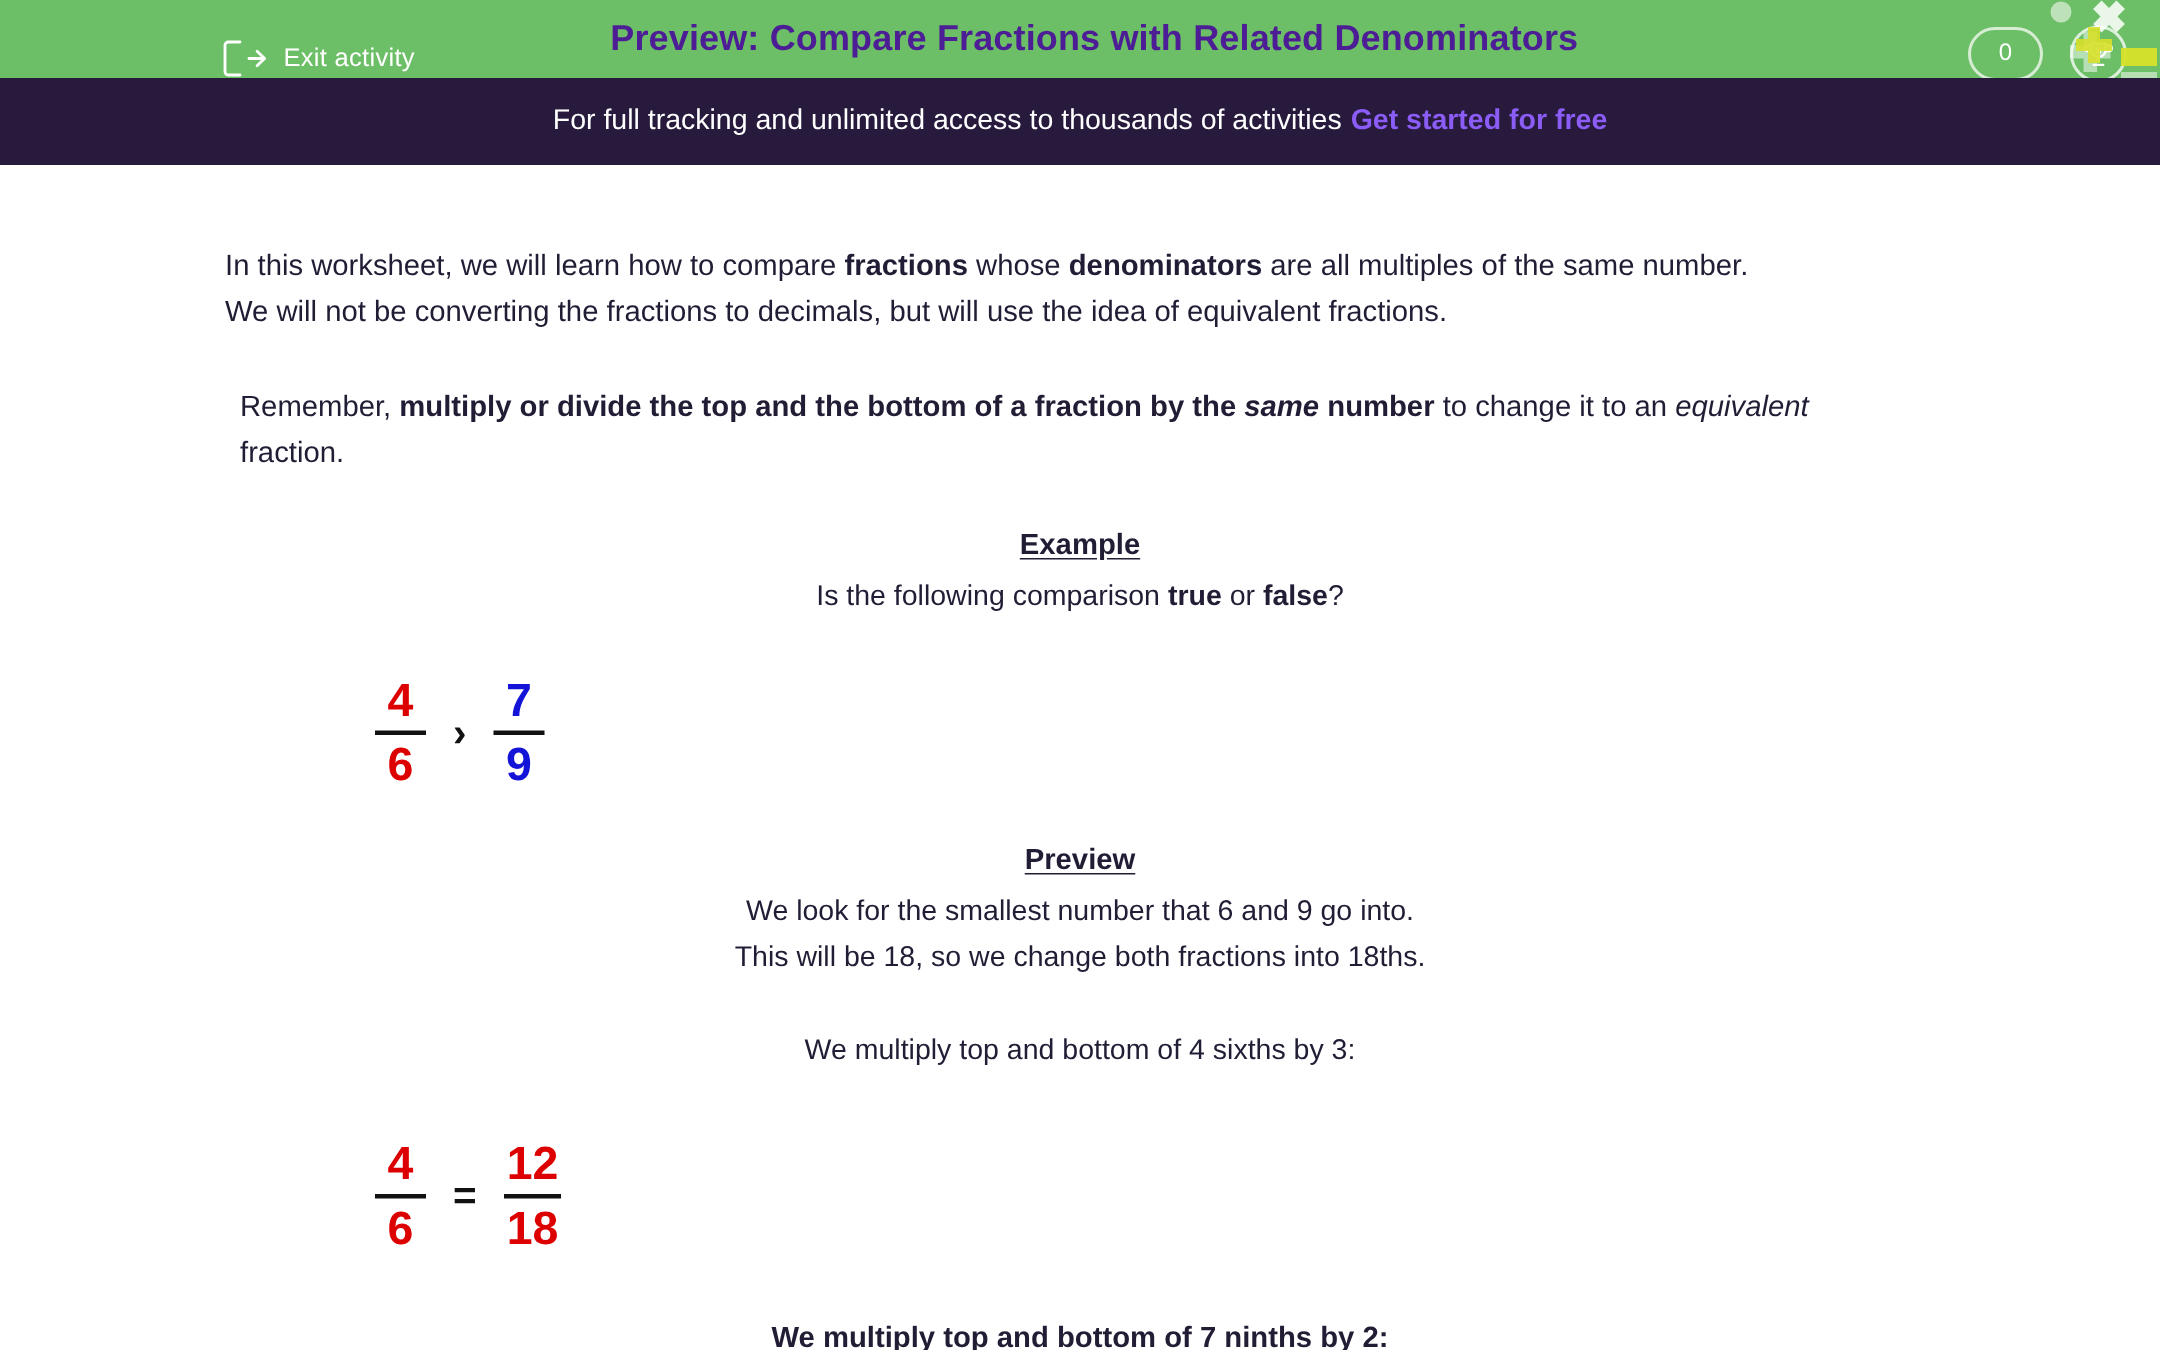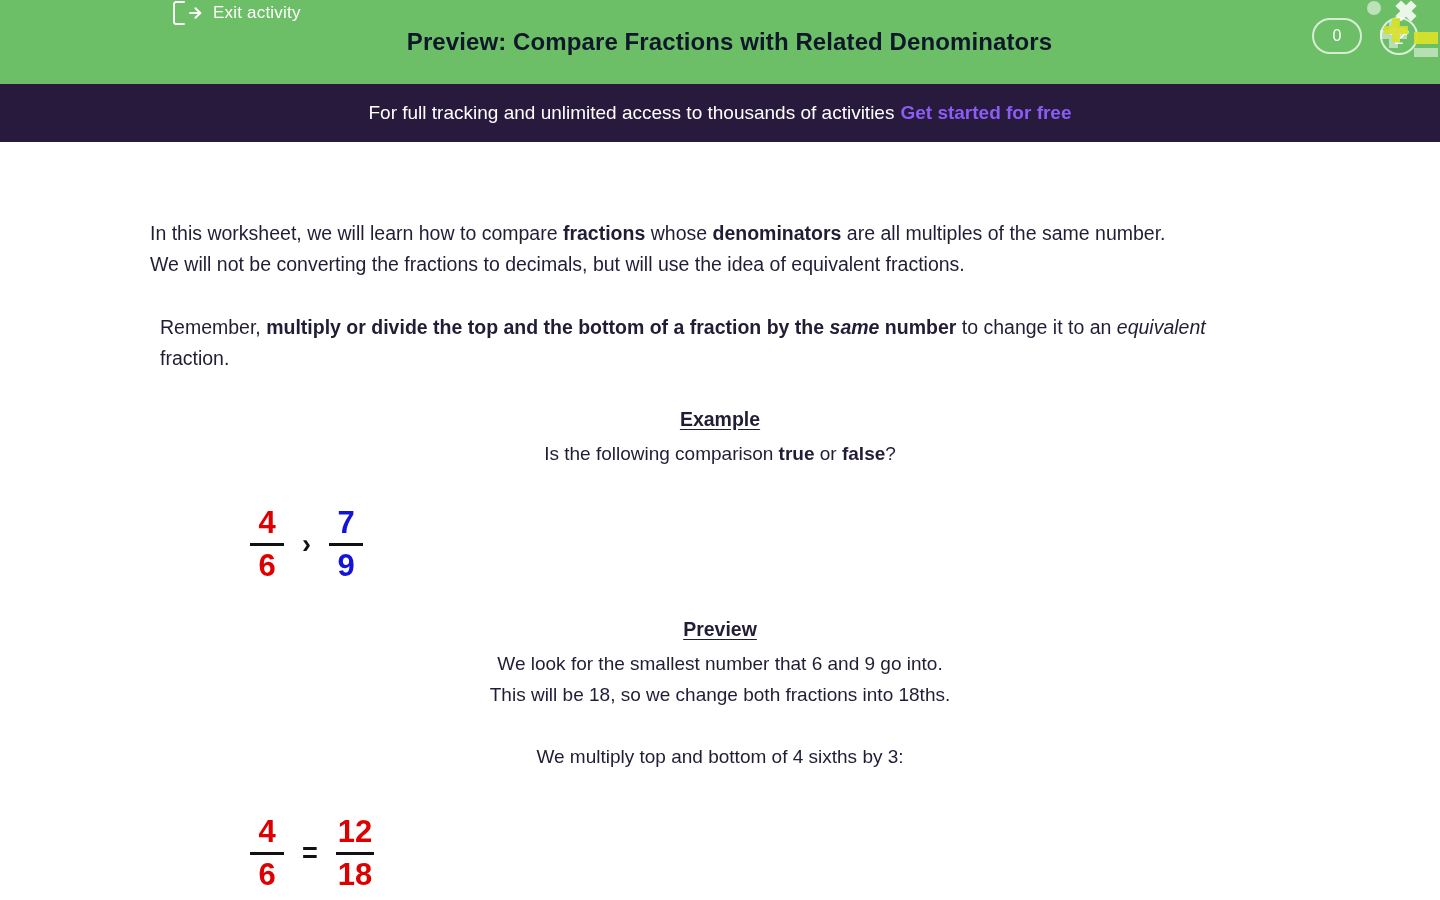--- a/index.html
+++ b/index.html
@@ -8,26 +8,25 @@
     height: 900px;
     overflow: hidden;
     background: #ffffff;
     font-family: "Liberation Sans", sans-serif;
   }
 
   
   .app-header {
     position: relative;
     width: 1440px;
-    height: 84px;
+    height: 52px;
     background: #6dbf67;
     display: flex;
-    align-items: flex-start;
+    align-items: flex-end;
     overflow: hidden;
-    padding-left: 24px;
   }
   .exit-activity {
     display: flex;
     align-items: center;
     gap: 11px;
     margin-left: 148px;
     cursor: pointer;
     flex: 0 0 auto;
   }
   .exit-icon { width: 30px; height: 26px; display: block; }
@@ -36,21 +35,21 @@
     font-size: 17px;
     letter-spacing: .2px;
     white-space: nowrap;
   }
   .header-title {
     position: absolute;
     left: 0; right: 0;
     top: 50%;
     transform: translateY(-50%);
     text-align: center;
-    color: #0f172a;
+    color: #4c1d95;
     font-size: 24px;
     font-weight: 700;
     letter-spacing: .1px;
     pointer-events: none;
     margin-left: 19px;
   }
   .header-right {
     position: absolute;
     right: 0;
     top: 0;
@@ -104,21 +103,21 @@
     cursor: pointer;
   }
 
   
   .worksheet {
     width: 1440px;
     padding: 0 150px;
     color: #221c35;
   }
   .intro-block {
-    margin-top: 76px;
+    margin-top: 52px;
     font-size: 19.5px;
     line-height: 31px;
     text-align: left;
   }
   .intro-block p { margin: 0; }
   .remember-block {
     margin-top: 32px;
     font-size: 19.5px;
     line-height: 31px;
     text-align: left;

